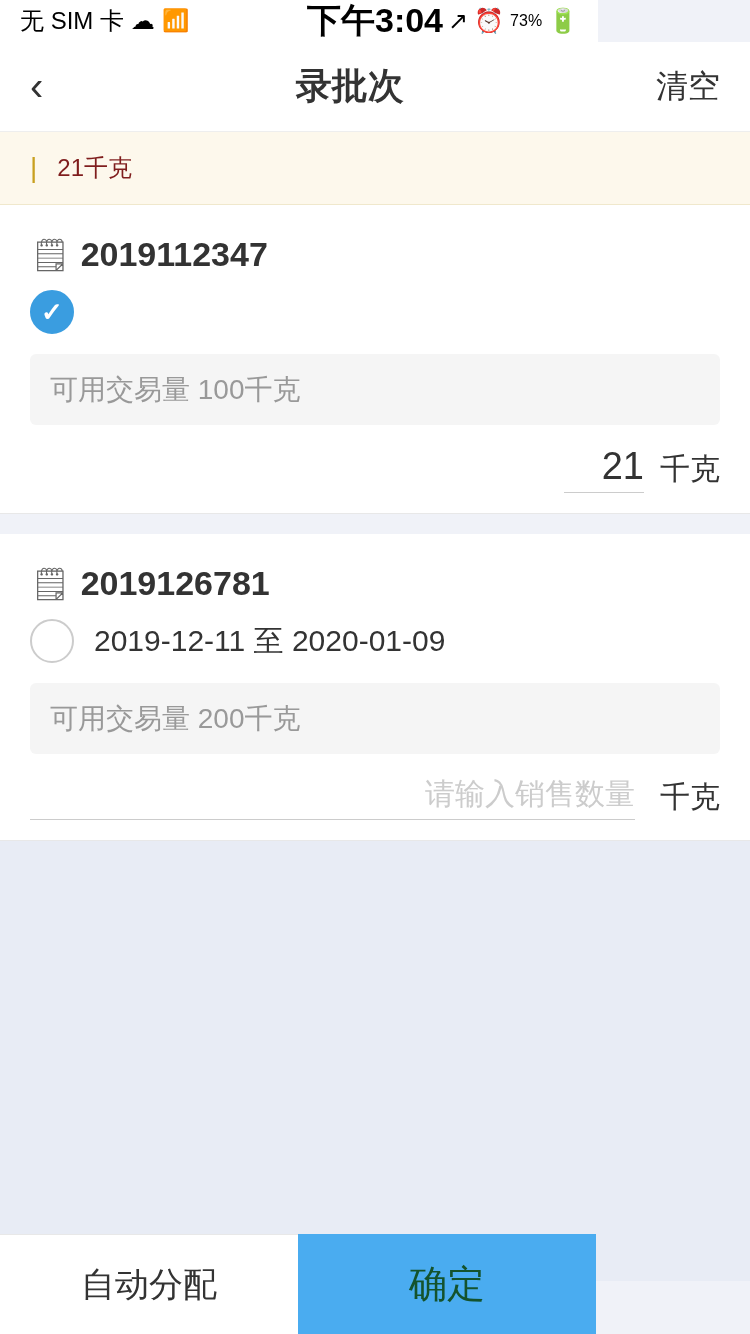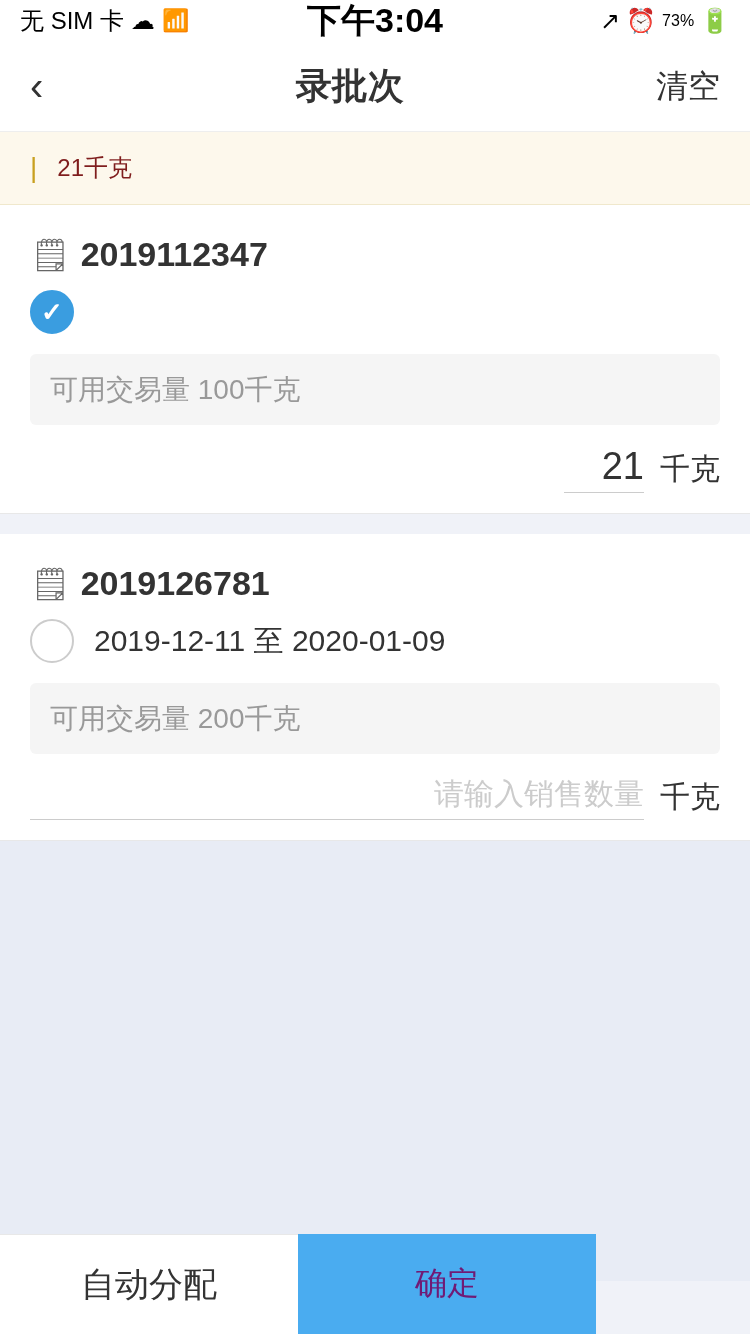--- a/index.html
+++ b/index.html
@@ -7,21 +7,21 @@
     body {
       font-family: -apple-system, 'PingFang SC', 'Helvetica Neue', sans-serif;
       width: 750px;
       min-height: 1334px;
       background: #f0f2f8;
       font-size: 32px;
       overflow-x: hidden;
     }
     
     .status-bar {
-      width: 750px;
+      width: 598px;
       height: 42px;
       background: #fff;
       display: flex;
       align-items: center;
       justify-content: space-between;
       padding: 0 20px;
       font-size: 24px;
       color: #000;
     }
     .status-left {
@@ -173,21 +173,21 @@
       height: 20px;
       background: #f0f2f8;
     }
     
     .input-row {
       background: #fff;
       padding: 20px 30px;
       display: flex;
       align-items: center;
       justify-content: flex-end;
-      gap: 16px;
+      gap: 25px;
       border-bottom: 1px solid #e8e8e8;
     }
     .input-placeholder {
       font-size: 30px;
       color: #ccc;
       flex: 1;
       text-align: right;
     }
     .input-unit {
       font-size: 30px;
@@ -224,22 +224,22 @@
       display: flex;
       align-items: center;
       justify-content: center;
       cursor: pointer;
       border-top: 1px solid #e8e8e8;
     }
     .btn-confirm {
       flex: 1;
       background: #4aacf0;
       border: none;
-      font-size: 32px;
-      color: #701a75;
+      font-size: 38px;
+      color: #14532d;
       display: flex;
       align-items: center;
       justify-content: center;
       cursor: pointer;
     }
     
     .wifi-icon { font-size: 22px; }
     
     .battery-text { font-size: 16px; }
   </style>

